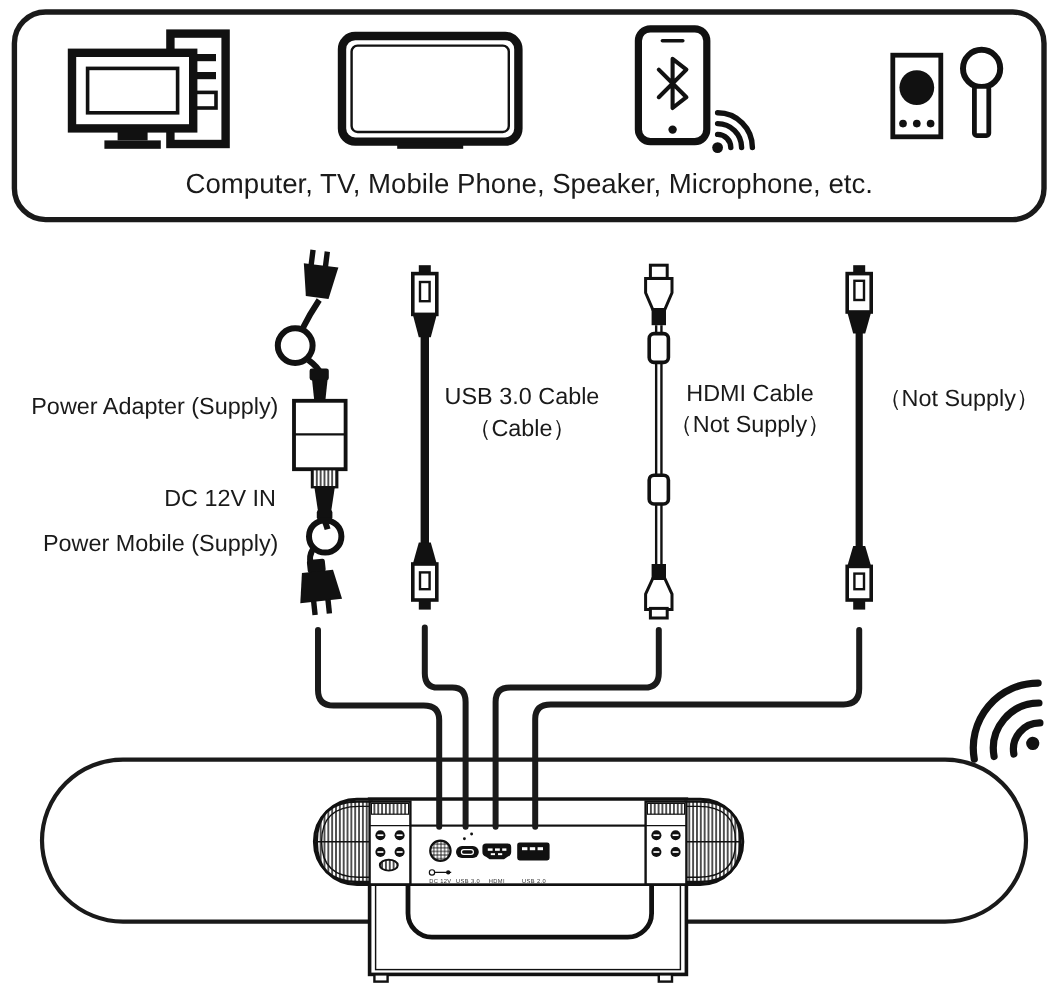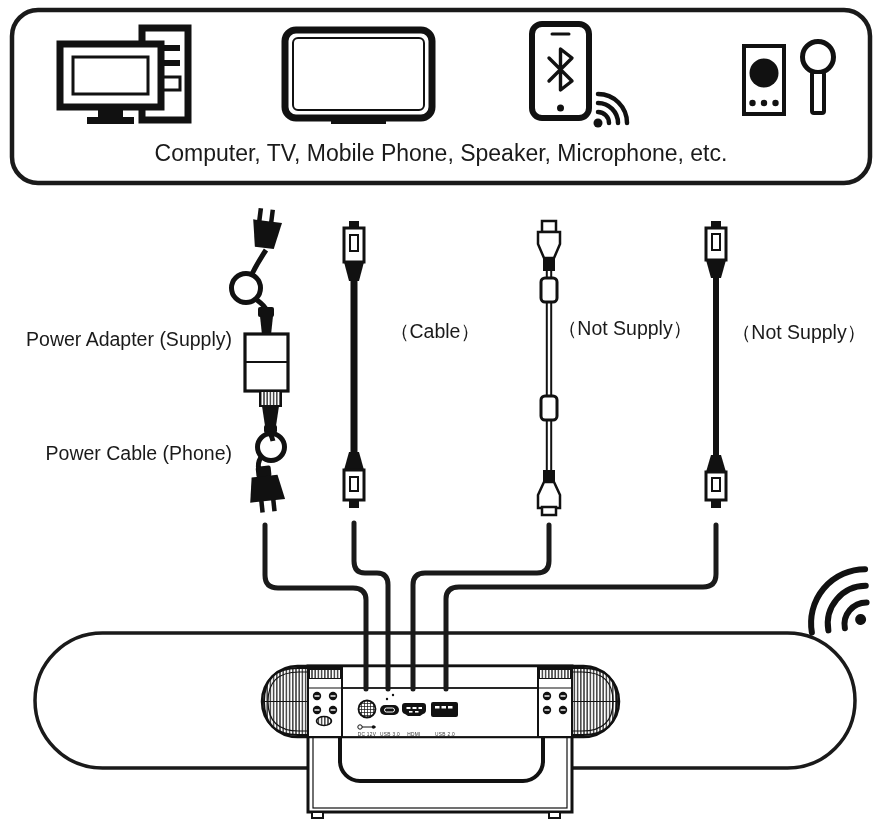--- a/index.html
+++ b/index.html
@@ -249,25 +249,28 @@
     <path d="M265,525 V575 Q265,588 278,588 H353 Q366,588 366,600 V689"></path>
     <path d="M354,523 V561 Q354,573 365,573 H377 Q388,573 388,585 V689"></path>
     <path d="M549,525 V561 Q549,573 537,573 H425 Q413,573 413,585 V689"></path>
     <path d="M716,525 V574 Q716,587 703,587 H459 Q446,587 446,599 V689"></path>
   </g>
 </svg>
 
 <div id="caption">Computer, TV, Mobile Phone, Speaker, Microphone, etc.</div>
 
 <div class="lbl right" style="left:0;top:294px;width:232px;margin-top:32px;">Power Adapter (Supply)</div>
-<div class="lbl right" style="left:0;top:440px;width:232px;">Power Cable (Phone)</div>
+<div class="lbl right" style="left:0;top:403px;width:230px;">DC 12V IN</div>
+<div class="lbl right" style="left:0;top:440px;width:232px;">Power Mobile (Supply)</div>
 
 <div class="lbl center" style="left:355px;top:318px;width:160px;">
+  <div>USB 3.0 Cable</div>
   <div>（Cable）</div>
 </div>
 <div class="lbl center" style="left:545px;top:315px;width:160px;">
+  <div>HDMI Cable</div>
   <div>（Not Supply）</div>
 </div>
 <div class="lbl center" style="left:716px;top:319px;width:166px;">
   <div>（Not Supply）</div>
 </div>
 
 </div>
 
 </body></html>

